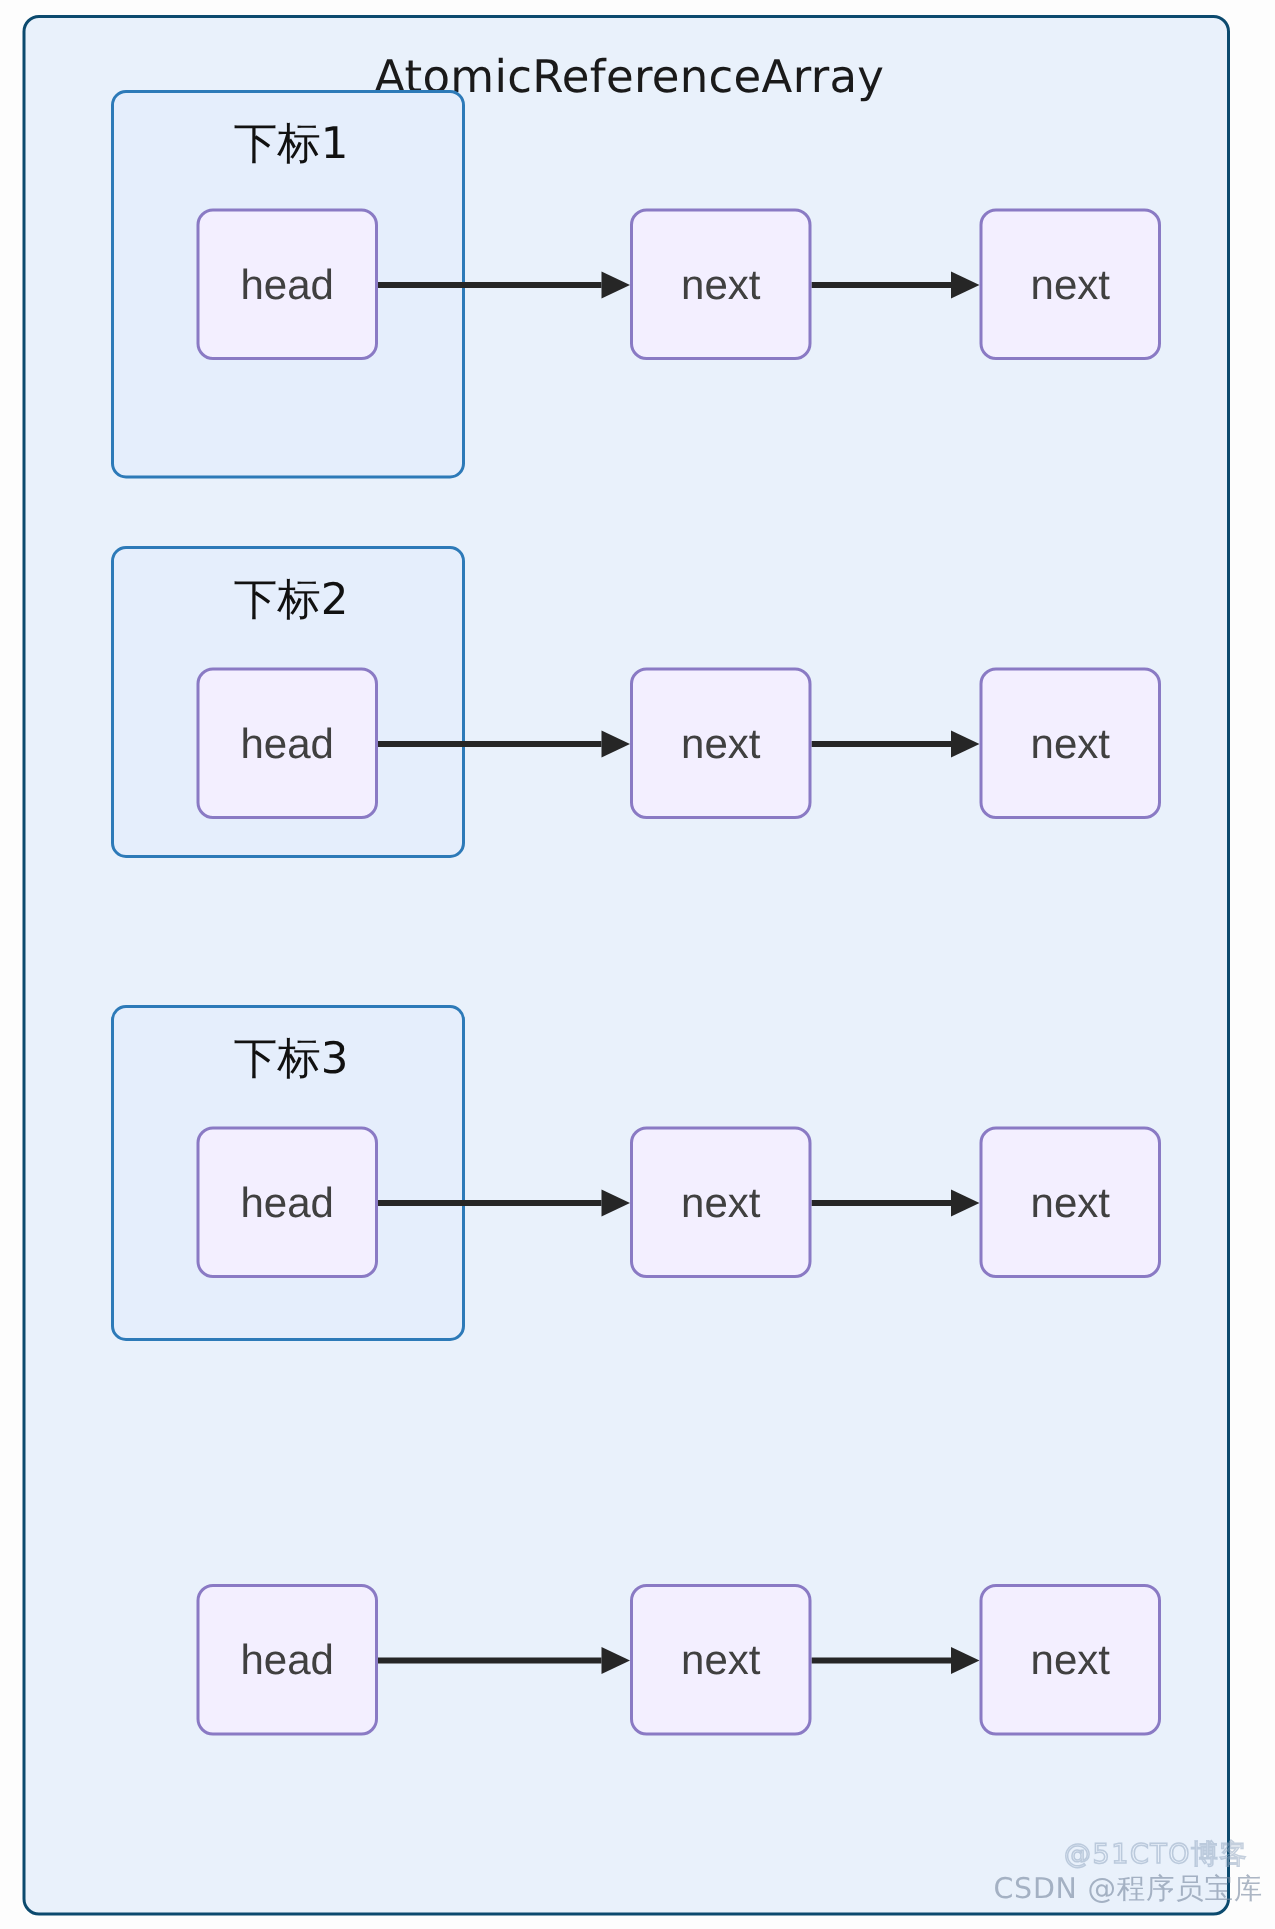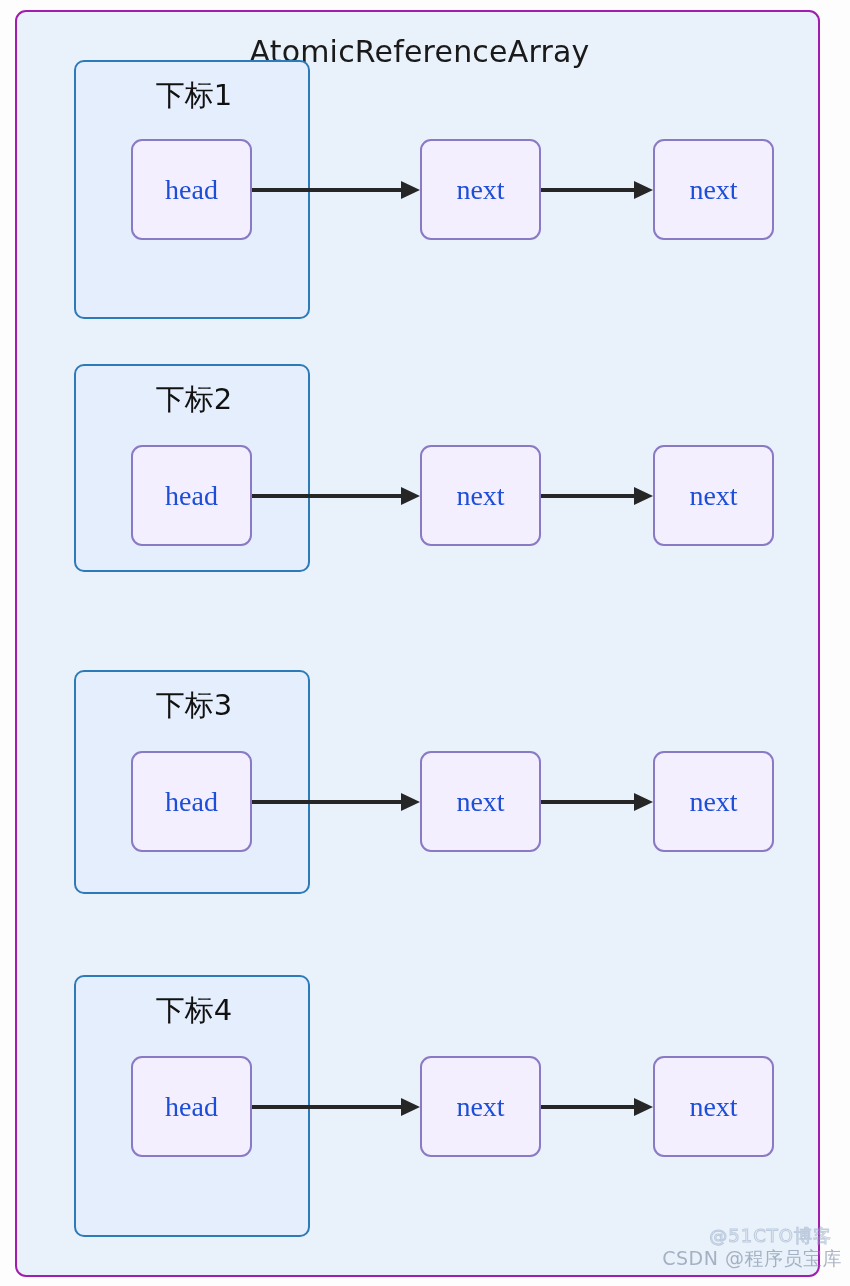--- a/index.html
+++ b/index.html
@@ -19,21 +19,21 @@
   }
 
   
   #outer-container {
     position: absolute;
     left: 15px;
     top: 10px;
     width: 805px;
     height: 1267px;
     box-sizing: border-box;
-    border: 2px solid #a21caf;
+    border: 2px solid #0c4a6e;
     border-radius: 11px;
     background: #e9f1fb;
   }
 
   #diagram-title {
     position: absolute;
     left: 0;
     top: 22px;
     width: 805px;
     text-align: center;
@@ -72,22 +72,22 @@
     box-sizing: border-box;
     width: 121px;
     height: 101px;
     border: 2px solid #8a7ac4;
     border-radius: 11px;
     background: #f3efff;
     display: flex;
     align-items: center;
     justify-content: center;
     font-size: 28px;
-    color: #1d4ed8;
-    font-family: Liberation Serif, serif;
+    color: #404040;
+    font-family: Liberation Sans, sans-serif;
     z-index: 3;
   }
   .node-head  { left: 114px; }   
   .node-next1 { left: 403px; }   
   .node-next2 { left: 636px; }   
 
   
   .arrow {
     position: absolute;
     height: 18px;
@@ -192,23 +192,20 @@
       <div class="shaft"></div>
       <div class="head"></div>
     </div>
     <div class="node node-next1" style="top:739px;">next</div>
     <div class="arrow arrow-2" style="top:781px;">
       <div class="shaft"></div>
       <div class="head"></div>
     </div>
     <div class="node node-next2" style="top:739px;">next</div>
 
-    <div class="group-box" style="top:963px;height:262px;">
-      <div class="group-label">下标4</div>
-    </div>
     <div class="node node-head" style="top:1044px;">head</div>
     <div class="arrow arrow-1" style="top:1086px;">
       <div class="shaft"></div>
       <div class="head"></div>
     </div>
     <div class="node node-next1" style="top:1044px;">next</div>
     <div class="arrow arrow-2" style="top:1086px;">
       <div class="shaft"></div>
       <div class="head"></div>
     </div>

